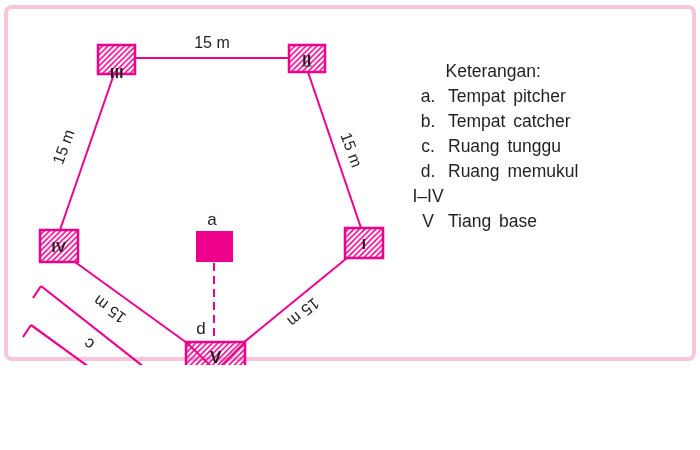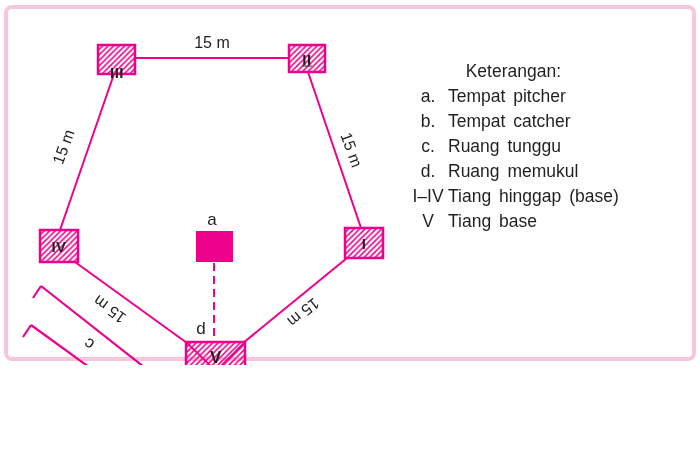--- a/index.html
+++ b/index.html
@@ -102,21 +102,20 @@
     <div class="legend-row">
       <span class="legend-key">c.</span>
       <span class="legend-text">Ruang tunggu</span>
     </div>
     <div class="legend-row">
       <span class="legend-key">d.</span>
       <span class="legend-text">Ruang memukul</span>
     </div>
     <div class="legend-row">
       <span class="legend-key">I–IV</span>
-      <span class="legend-text">Tiang hinggap (base)</span>
     </div>
     <div class="legend-row">
       <span class="legend-key">V</span>
       <span class="legend-text">Tiang base</span>
     </div>
   </div>
 
 </div>
 
 </body></html>

